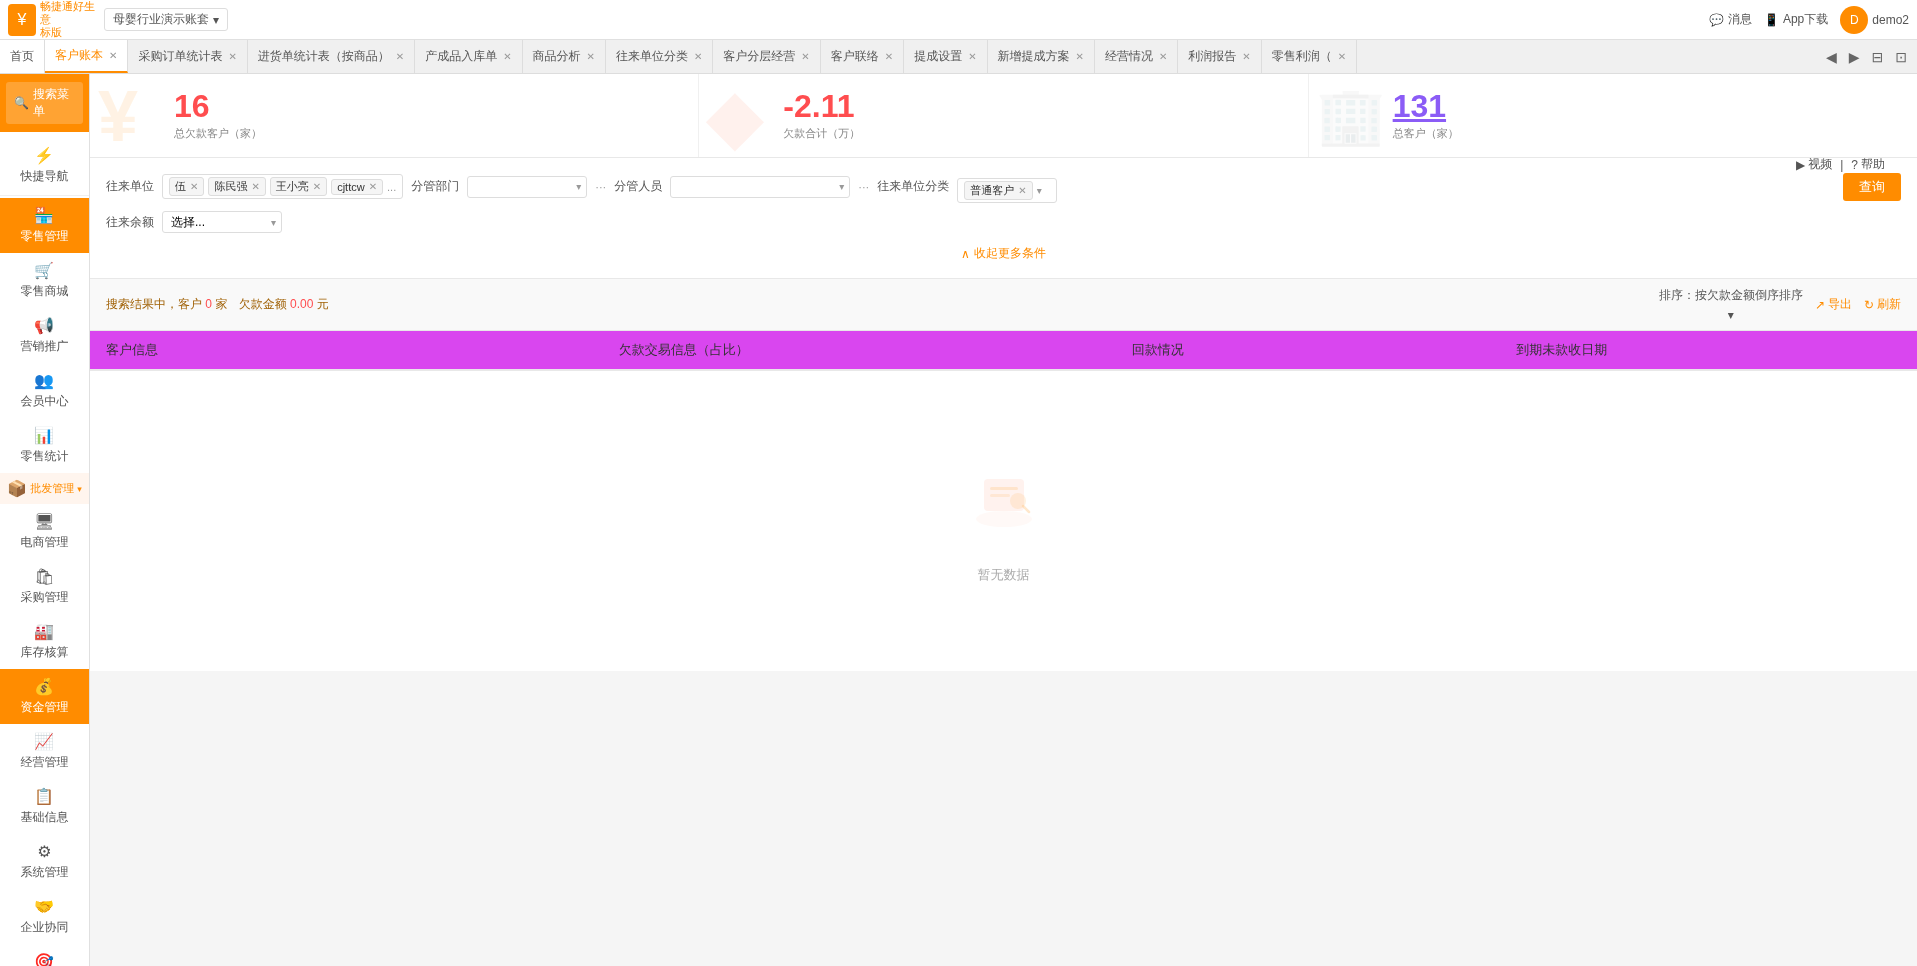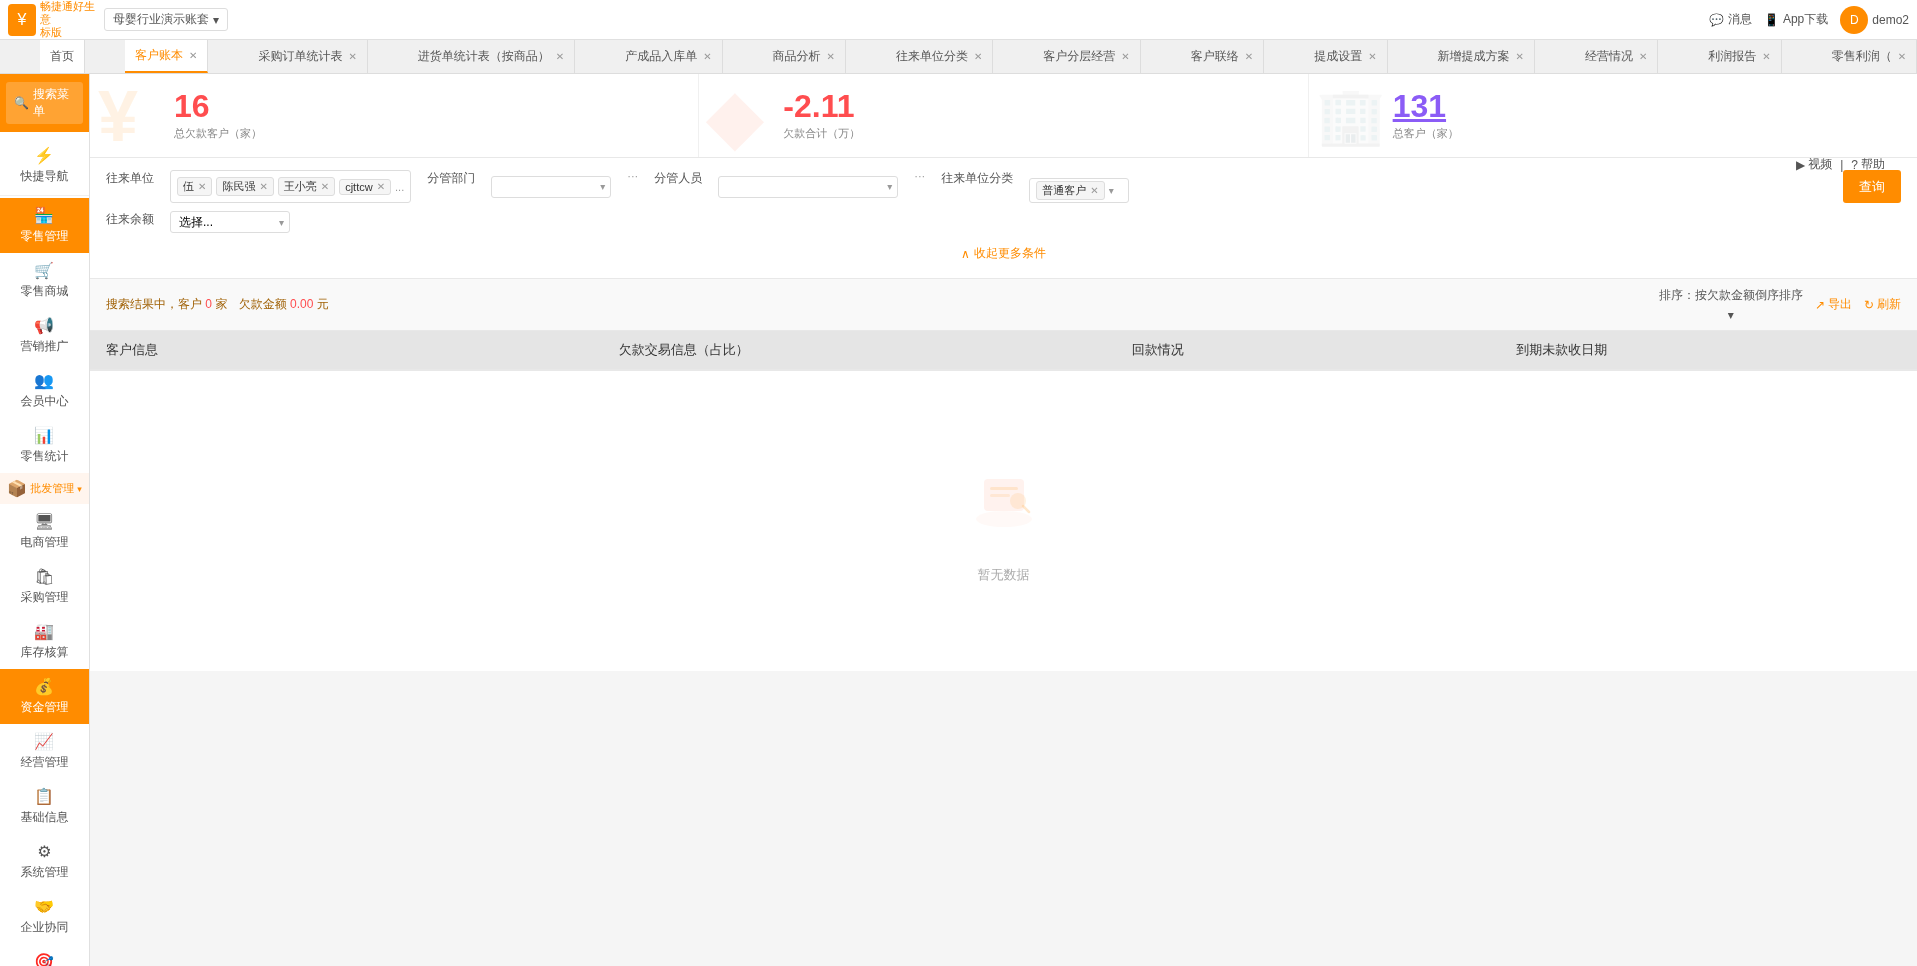--- a/index.html
+++ b/index.html
@@ -10,21 +10,21 @@
     .logo-area { display: flex; align-items: center; gap: 4px; width: 90px; flex-shrink: 0; }
     .logo-icon { width: 32px; height: 32px; background: #ff8c00; border-radius: 4px; display: flex; align-items: center; justify-content: center; color: #fff; font-size: 16px; }
     .logo-text { font-size: 11px; color: #ff8c00; line-height: 1.2; }
     .demo-select { border: 1px solid #ddd; border-radius: 3px; padding: 2px 8px; font-size: 12px; background: #fff; cursor: pointer; display: flex; align-items: center; gap: 4px; color: #555; }
     .top-nav-right { margin-left: auto; display: flex; align-items: center; gap: 12px; }
     .top-nav-btn { display: flex; align-items: center; gap: 4px; color: #555; cursor: pointer; font-size: 12px; }
     .avatar { width: 28px; height: 28px; border-radius: 50%; background: #ff8c00; display: flex; align-items: center; justify-content: center; color: #fff; font-size: 12px; }
 
     
     .tab-bar { background: #f0f0f0; display: flex; align-items: center; height: 34px; flex-shrink: 0; border-bottom: 1px solid #ddd; overflow-x: hidden; }
-    .tab-item { display: flex; align-items: center; gap: 4px; padding: 0 10px; height: 100%; border-right: 1px solid #ddd; cursor: pointer; font-size: 12px; color: #555; white-space: nowrap; background: #f0f0f0; flex-shrink: 0; margin-left: 40px; }
+    .tab-item { display: flex; align-items: center; gap: 4px; padding: 0 10px; height: 100%; border-right: 1px solid #ddd; cursor: pointer; font-size: 12px; color: #555; white-space: nowrap; background: #f0f0f0; flex-shrink: 0; }
     .tab-item.active { background: #fff; color: #ff8c00; font-weight: 500; border-bottom: 2px solid #ff8c00; }
     .tab-item.home { background: #fff; }
     .tab-close { font-size: 10px; color: #999; cursor: pointer; margin-left: 2px; }
     .tab-bar-actions { margin-left: auto; display: flex; align-items: center; gap: 4px; padding: 0 6px; flex-shrink: 0; }
     .tab-bar-btn { cursor: pointer; color: #666; font-size: 14px; padding: 2px 4px; }
 
     
     .main-layout { display: flex; flex: 1; overflow: hidden; }
 
     
@@ -45,21 +45,21 @@
     .summary-card { flex: 1; padding: 16px 24px; display: flex; align-items: center; gap: 12px; border-right: 1px solid #f0f0f0; }
     .summary-card:last-child { border-right: none; }
     .summary-info { display: flex; flex-direction: column; gap: 4px; }
     .summary-value { font-size: 32px; font-weight: bold; color: #ff4d4f; line-height: 1; }
     .summary-value.dark { color: #8b5cf6; text-decoration: underline; }
     .summary-label { font-size: 11px; color: #888; }
     .summary-card-mid .summary-value { color: #ff4d4f; }
 
     
     .filter-area { background: #fff; padding: 12px 16px; border-bottom: 1px solid #e8e8e8; }
-    .filter-row { display: flex; gap: 16px; flex-wrap: wrap; margin-bottom: 8px; }
+    .filter-row { display: flex; align-items: center; gap: 8px; flex-wrap: wrap; margin-bottom: 8px; }
     .filter-row:last-child { margin-bottom: 0; }
     .filter-label { font-size: 12px; color: #555; white-space: nowrap; }
     .tag-input-area { display: flex; align-items: center; gap: 4px; border: 1px solid #ddd; border-radius: 3px; padding: 2px 6px; background: #fff; min-width: 200px; flex-wrap: wrap; }
     .tag { display: flex; align-items: center; gap: 2px; background: #f5f5f5; border: 1px solid #ddd; border-radius: 3px; padding: 1px 5px; font-size: 11px; color: #333; }
     .tag-close { cursor: pointer; color: #999; font-size: 10px; margin-left: 2px; }
     .tag-more { font-size: 11px; color: #999; cursor: pointer; }
     .filter-select { border: 1px solid #ddd; border-radius: 3px; padding: 3px 24px 3px 8px; font-size: 12px; background: #fff; cursor: pointer; appearance: none; min-width: 120px; position: relative; }
     .select-wrap { position: relative; display: inline-flex; align-items: center; }
     .select-wrap::after { content: "▾"; position: absolute; right: 6px; color: #999; font-size: 10px; pointer-events: none; }
     .expand-btn { display: flex; align-items: center; gap: 4px; color: #ff8c00; cursor: pointer; font-size: 12px; padding: 4px 12px; }
@@ -69,21 +69,21 @@
     
     .results-bar { background: #f9f9f9; padding: 8px 16px; display: flex; align-items: center; justify-content: space-between; border-bottom: 1px solid #e8e8e8; }
     .results-info { font-size: 12px; color: #555; }
     .results-info span { color: #a16207; }
     .results-actions { display: flex; align-items: center; gap: 12px; font-size: 12px; color: #555; }
     .sort-select { display: flex; align-items: center; gap: 4px; cursor: pointer; flex-direction: column; }
     .action-btn { display: flex; align-items: center; gap: 3px; color: #ff8c00; cursor: pointer; }
 
     
     .data-table { width: 100%; background: #fff; }
-    .table-header { display: grid; grid-template-columns: 2fr 2fr 1.5fr 1.5fr; padding: 10px 16px; border-bottom: 2px solid #e8e8e8; background: #e5e5e5; }
+    .table-header { display: grid; grid-template-columns: 2fr 2fr 1.5fr 1.5fr; padding: 10px 16px; border-bottom: 2px solid #e8e8e8; background: #d946ef; }
     .table-header-cell { font-size: 13px; font-weight: 500; color: #333; }
     .table-body { min-height: 300px; display: flex; flex-direction: column; align-items: center; justify-content: center; gap: 12px; padding: 40px; }
     .empty-icon { font-size: 64px; opacity: 0.4; color: #ff8c00; }
     .empty-text { font-size: 13px; color: #aaa; }
 
     
     .video-help { display: flex; align-items: center; gap: 8px; font-size: 12px; color: #555; padding: 8px 16px; position: absolute; top: 74px; right: 16px; }
     .vid-btn { display: flex; align-items: center; gap: 3px; cursor: pointer; color: #555; }
 
     .content-inner { position: relative; }

